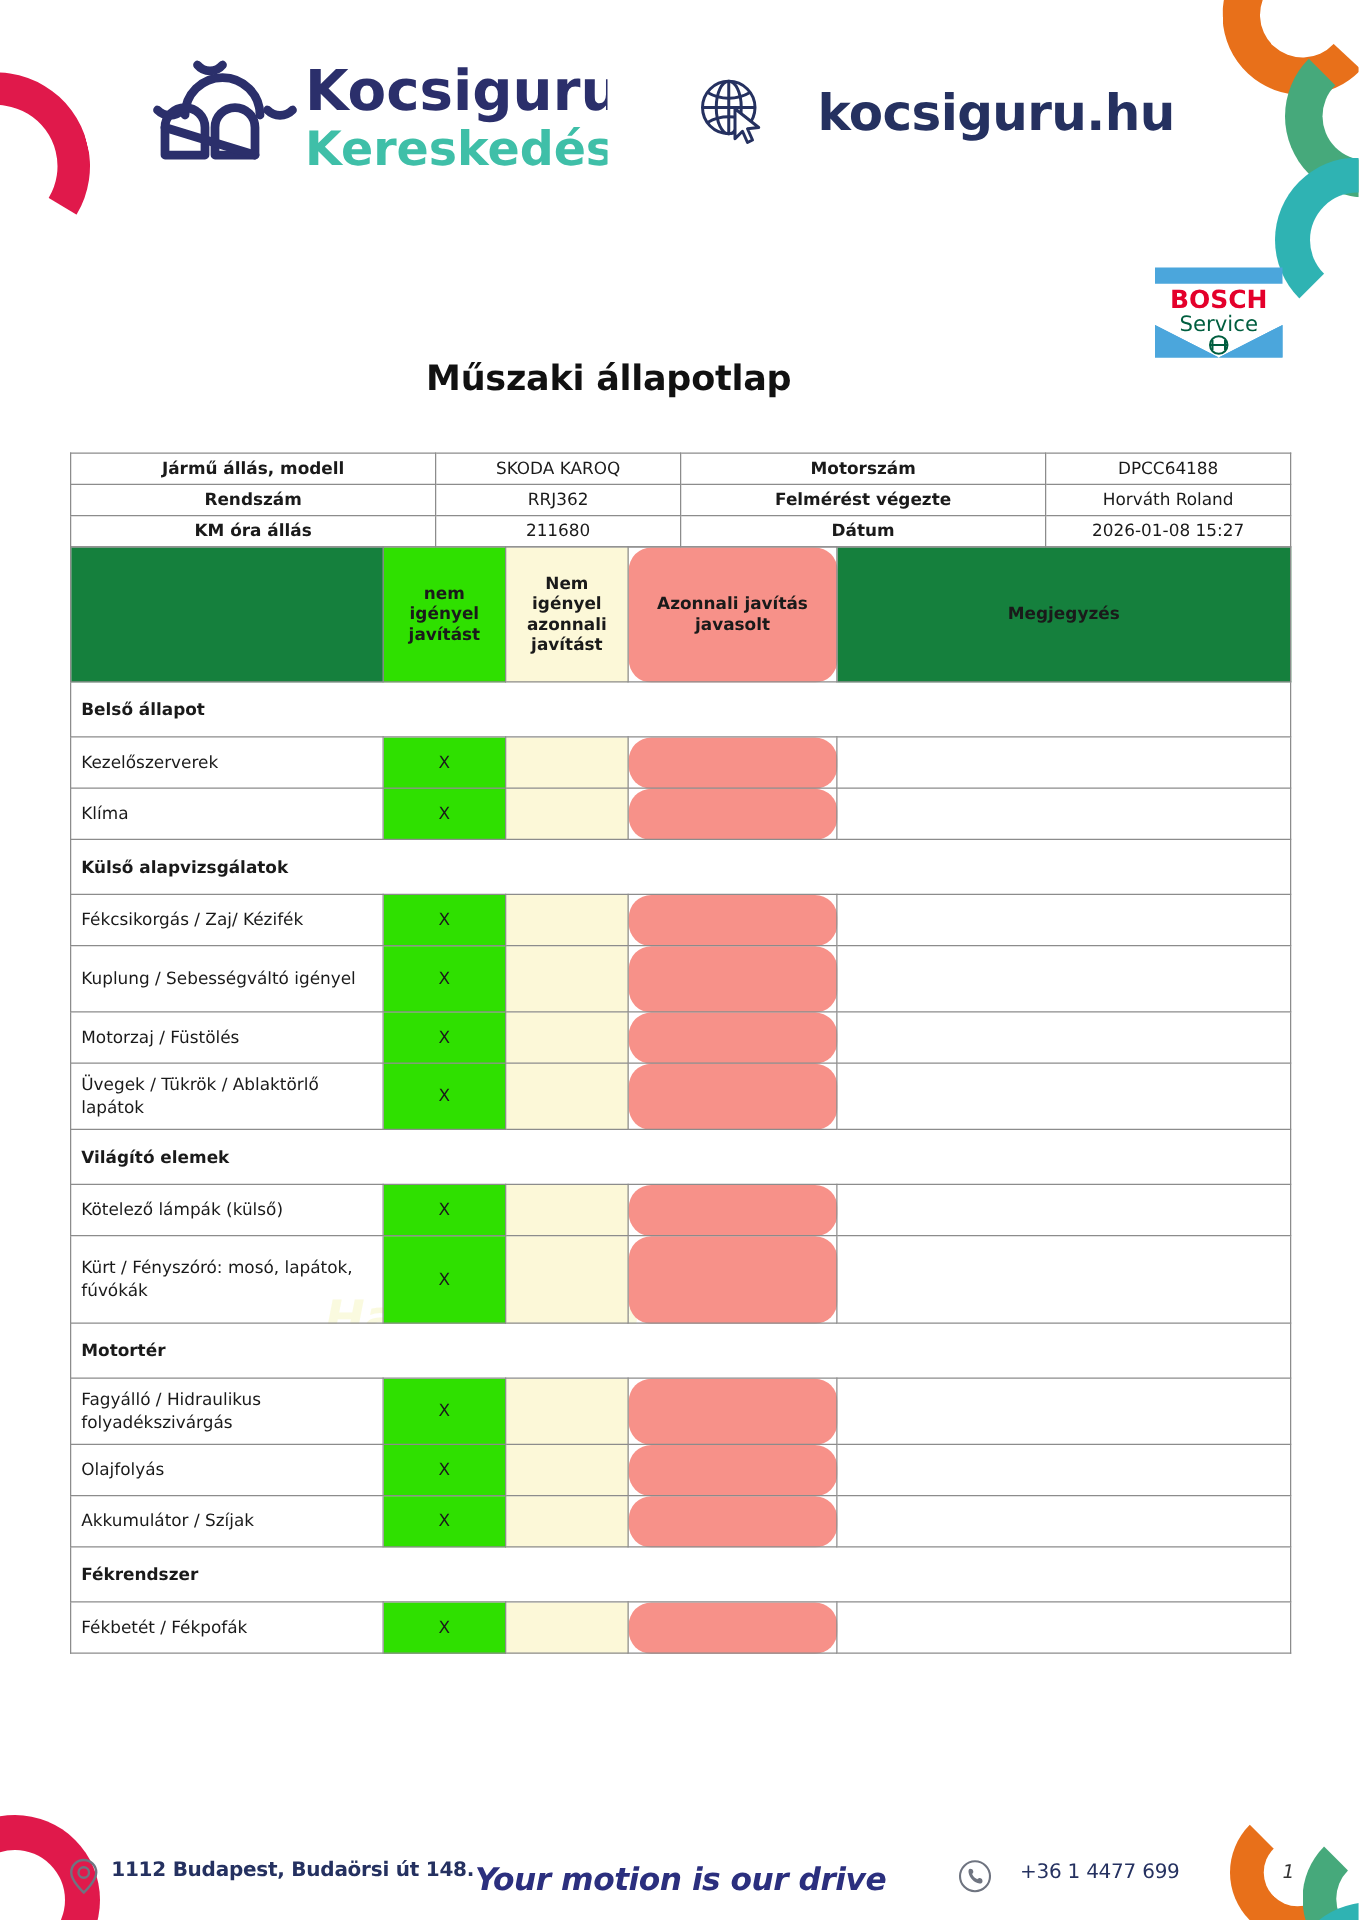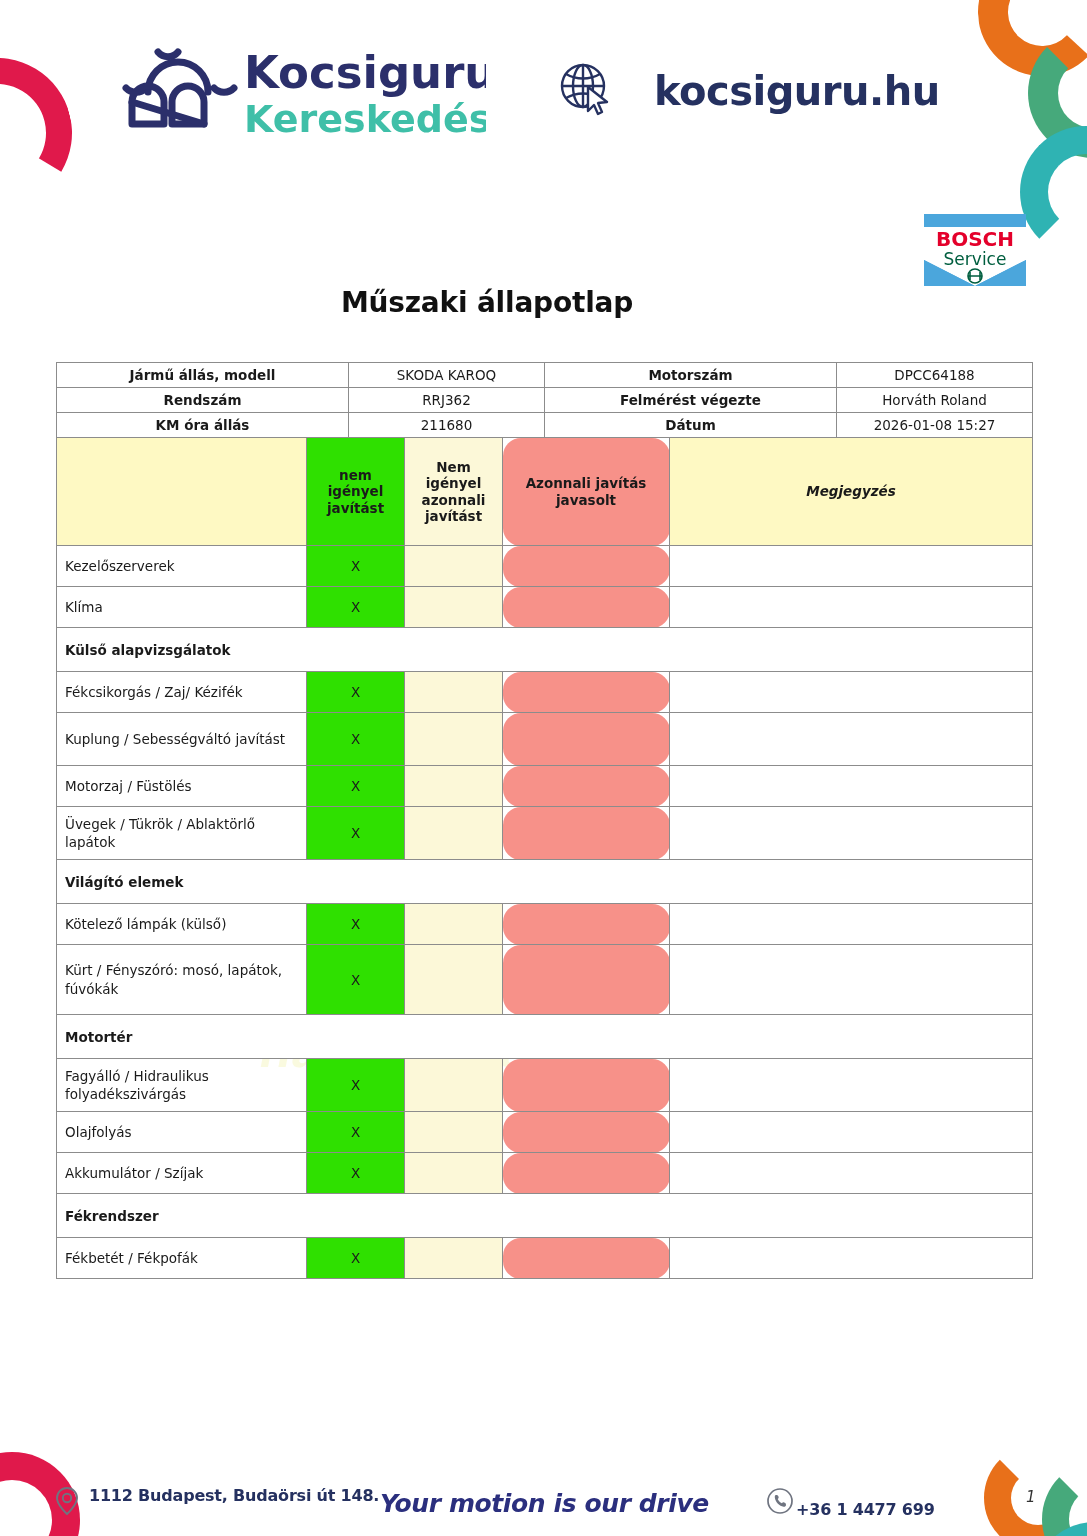--- a/index.html
+++ b/index.html
@@ -139,21 +139,21 @@
     text-align: center;
     vertical-align: middle;
     font-size: 13.5px;
     line-height: 1.22;
     height: 108px;
     padding: 4px 4px;
   }
   td.c-green  { background: #2FE000; }
   td.c-yellow { background: #FCF8D8; }
   td.c-red    { background: #F79189; border-radius: 18px; }
-  td.c-white  { background: #fef9c3; font-style: italic; }
+  td.c-white  { background: #15803d; }
 
   tr.section-row td {
     font-weight: bold;
     font-size: 14.5px;
     height: 44px;
     background: #ffffff;
     padding-left: 10px;
     text-align: left;
     color: #111;
   }
@@ -191,22 +191,22 @@
     display: flex; gap: 9px;
     font-size: 16px; font-weight: bold; color: #253160; letter-spacing: -0.2px;
   }
   #footer .f-slogan {
     position: absolute; left: 380px;
     font-size: 25px; font-weight: bold; font-style: italic;
     color: #2B2F7E; letter-spacing: -0.4px;
   }
   #footer .f-phone {
     position: absolute; left: 766px;
-    display: flex; align-items: flex-end; gap: 2px;
-    font-size: 16px; font-weight: bold; color: #253160; letter-spacing: -0.2px;
+    display: flex; align-items: flex-start; gap: 22px;
+    font-size: 16px; font-weight: normal; color: #253160; letter-spacing: -0.2px;
   }
 </style>
 </head>
 <body>
 
 <div id="page">
 
   <div class="arc arc-tl-red"></div>
   <div class="arc arc-tr-orange"></div>
   <div class="arc arc-tr-green"></div>
@@ -318,20 +318,23 @@
         <col style="width:363px">
     </colgroup>
     <tbody id="check-body">
         <tr class="head-row">
           <td class="c-white"></td>
           <td class="c-green">nem igényel javítást</td>
           <td class="c-yellow">Nem igényel azonnali javítást</td>
           <td class="c-red">Azonnali javítás javasolt</td>
           <td class="c-white">Megjegyzés</td>
         </tr>
+        <tr class="section-row">
+          <td colspan="5">Belső állapot</td>
+        </tr>
         <tr class="item-row r1">
           <td class="item-label">Kezelőszerverek</td>
           <td class="mark c-green">X</td>
           <td class="mark c-yellow"></td>
           <td class="mark c-red"></td>
           <td class="note"></td>
         </tr>
         <tr class="item-row r1">
           <td class="item-label">Klíma</td>
           <td class="mark c-green">X</td>
@@ -343,21 +346,21 @@
           <td colspan="5">Külső alapvizsgálatok</td>
         </tr>
         <tr class="item-row r1">
           <td class="item-label">Fékcsikorgás / Zaj/ Kézifék</td>
           <td class="mark c-green">X</td>
           <td class="mark c-yellow"></td>
           <td class="mark c-red"></td>
           <td class="note"></td>
         </tr>
         <tr class="item-row r2">
-          <td class="item-label">Kuplung / Sebességváltó javítást</td>
+          <td class="item-label">Kuplung / Sebességváltó igényel</td>
           <td class="mark c-green">X</td>
           <td class="mark c-yellow"></td>
           <td class="mark c-red"></td>
           <td class="note"></td>
         </tr>
         <tr class="item-row r1">
           <td class="item-label">Motorzaj / Füstölés</td>
           <td class="mark c-green">X</td>
           <td class="mark c-yellow"></td>
           <td class="mark c-red"></td>

